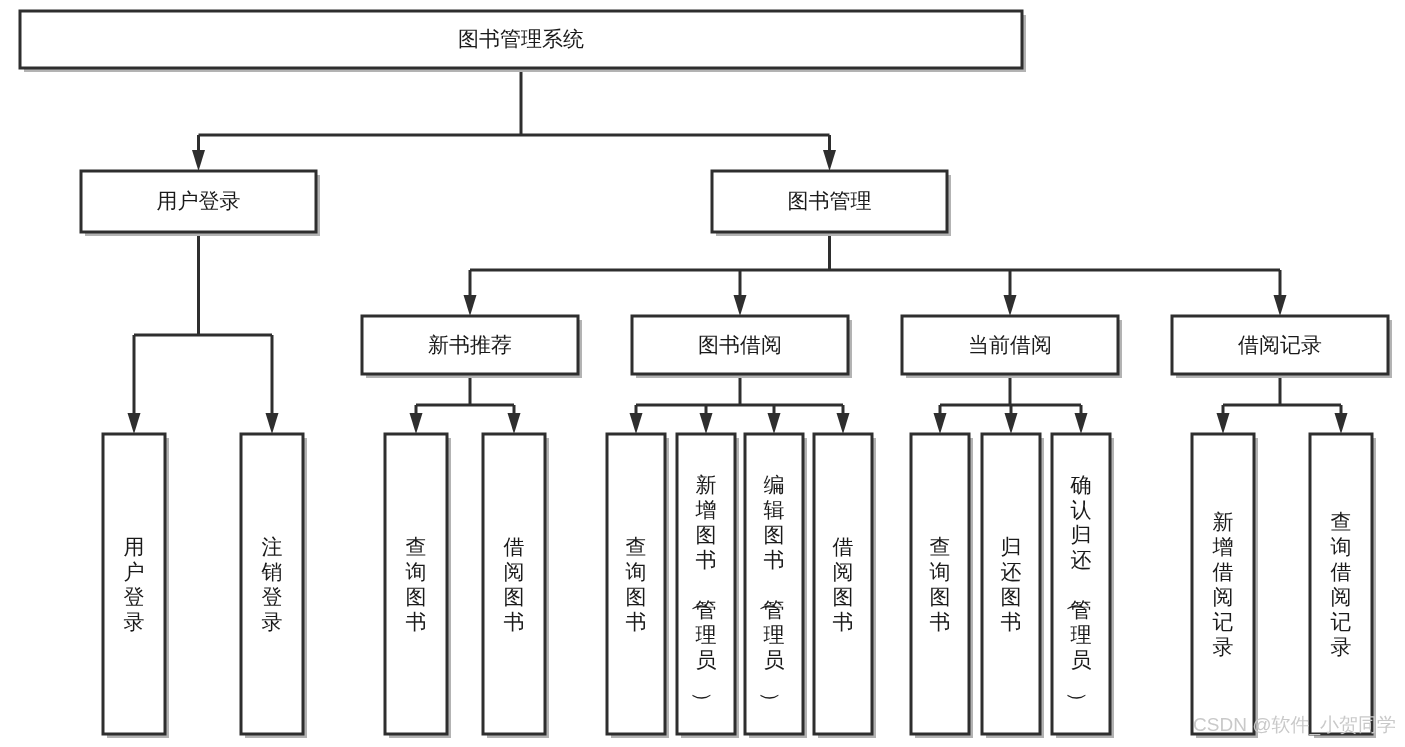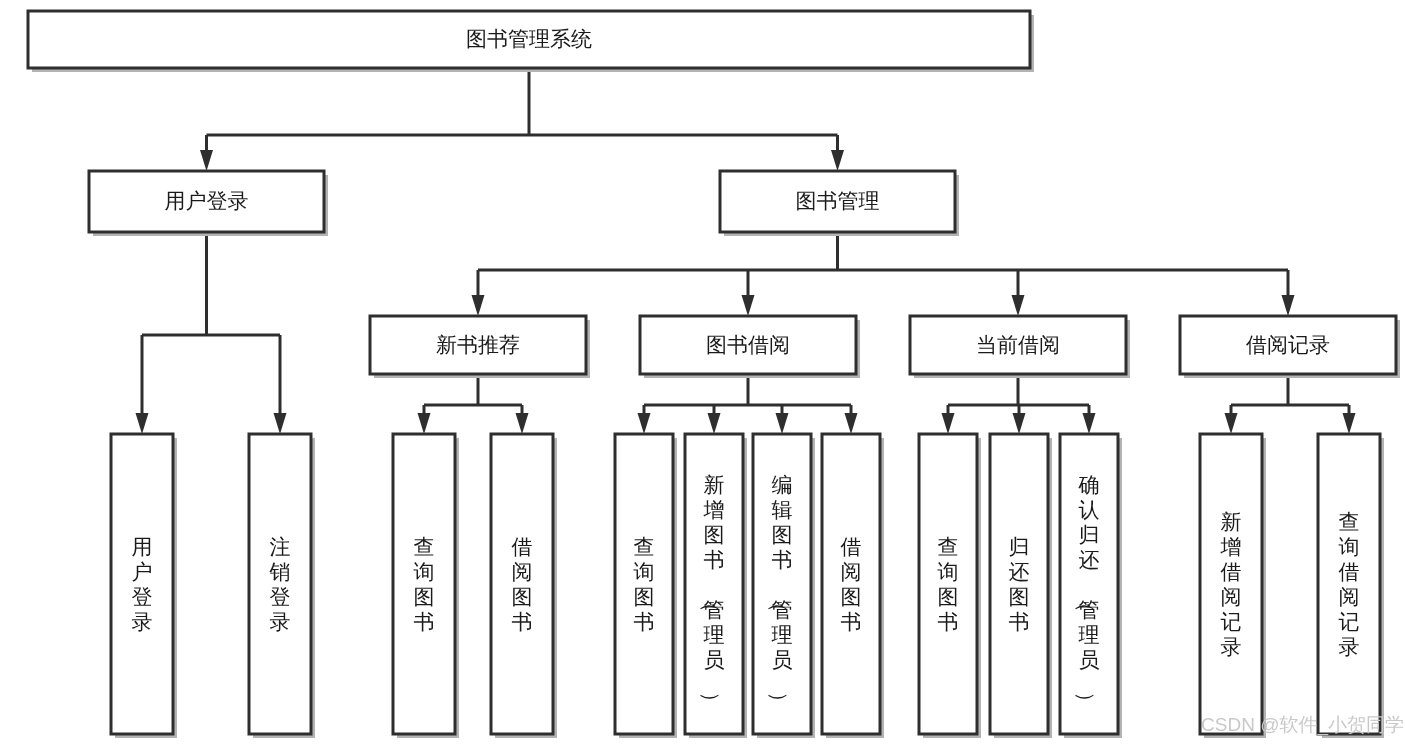--- a/index.html
+++ b/index.html
@@ -9,21 +9,21 @@
   }
   body {
     width: 1405px;
     height: 747px;
     font-family: "Liberation Sans", "DejaVu Sans", sans-serif;
     overflow: hidden;
     position: relative;
   }
   #diagram-root {
     position: absolute;
-    left: 8px;
+    left: 0;
     top: 0;
     width: 1240px;
     height: 747px;
   }
   svg.diagram-canvas {
     display: block;
     width: 1405px;
     height: 747px;
   }
   .node-shadow {

